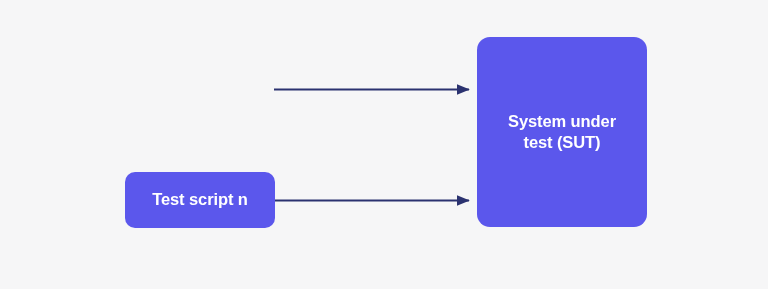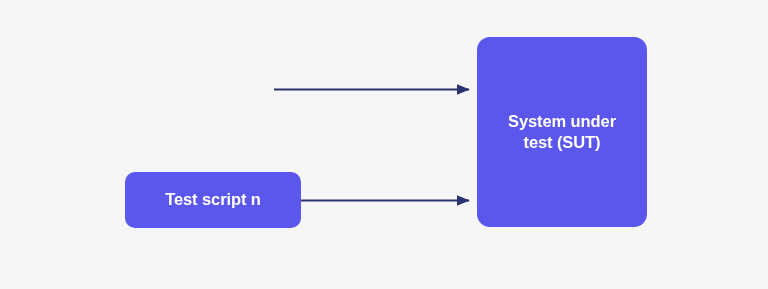--- a/index.html
+++ b/index.html
@@ -38,21 +38,21 @@
   }
   #node-test-script-1 {
     left: 125px;
     top: 61px;
     width: 149px;
     height: 56px;
   }
   #node-test-script-n {
     left: 125px;
     top: 172px;
-    width: 176px;
+    width: 150px;
     height: 56px;
   }
   #node-sut {
     left: 477px;
     top: 37px;
     width: 170px;
     height: 190px;
     border-radius: 13px;
     font-size: 16.5px;
     padding: 0 10px;

